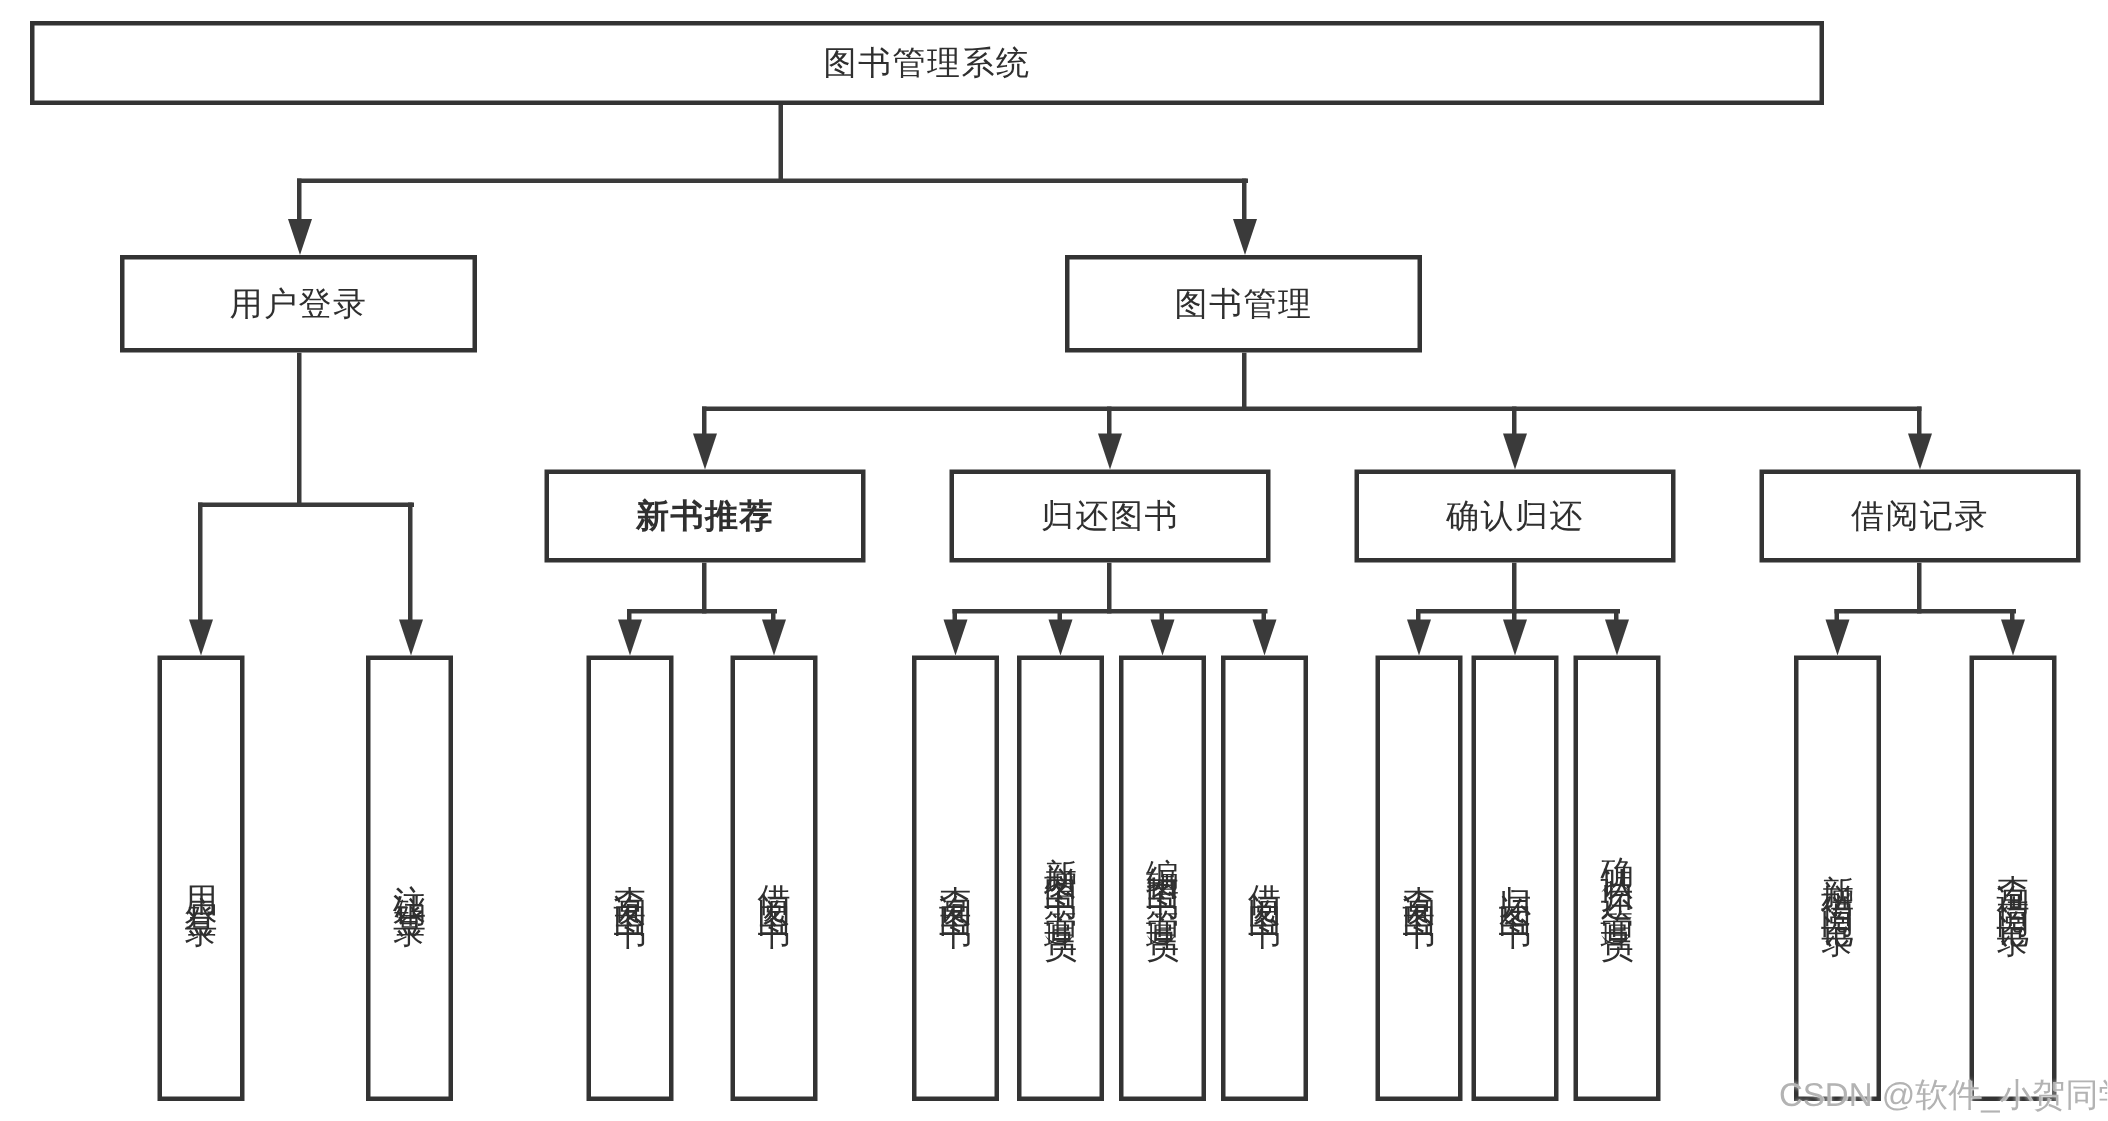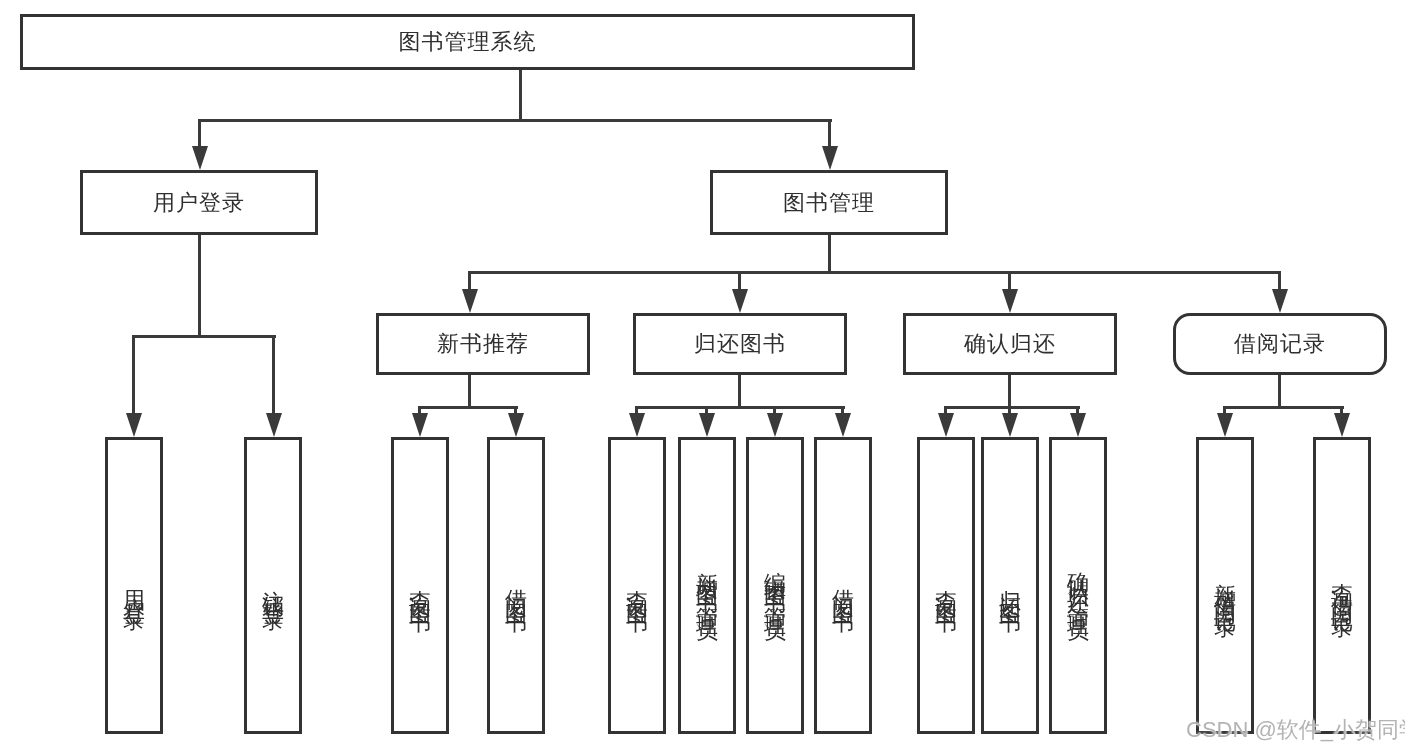--- a/index.html
+++ b/index.html
@@ -33,30 +33,30 @@
   .vlabel {
     writing-mode: vertical-rl;
     text-orientation: mixed;
     font-size: 22px;
     line-height: 1;
     letter-spacing: 7px;
     white-space: nowrap;
   }
 
   
-  .b-root { left: 20px; top: 14px; width: 895px; height: 56px; }
+  .b-root { left: 20px; top: 14px; width: 1196px; height: 56px; }
   
   .b-l2a { left: 80px;  top: 170px; width: 238px; height: 65px; }
   .b-l2b { left: 710px; top: 170px; width: 238px; height: 65px; }
   
   .b-l3 { top: 313px; width: 214px; height: 62px; }
-  .b-l3a { left: 376px; }
+  .b-l3a { left: 363px; font-weight: bold; }
   .b-l3b { left: 633px; }
   .b-l3c { left: 903px; }
-  .b-l3d { left: 1173px; border-radius: 17px; }
+  .b-l3d { left: 1173px; }
   
   .b-l4 { top: 437px; width: 58px; height: 297px; }
   .b-u1 { left: 105px; }  .b-u2 { left: 244px; }
   .b-a1 { left: 391px; }  .b-a2 { left: 487px; }
   .b-c1 { left: 608px; }  .b-c2 { left: 678px; }  .b-c3 { left: 746px; }  .b-c4 { left: 814px; }
   .b-d1 { left: 917px; }  .b-d2 { left: 981px; }  .b-d3 { left: 1049px; }
   .b-e1 { left: 1196px; } .b-e2 { left: 1313px; }
 
   
   .ln { position: absolute; background: #3a3a3a; }

